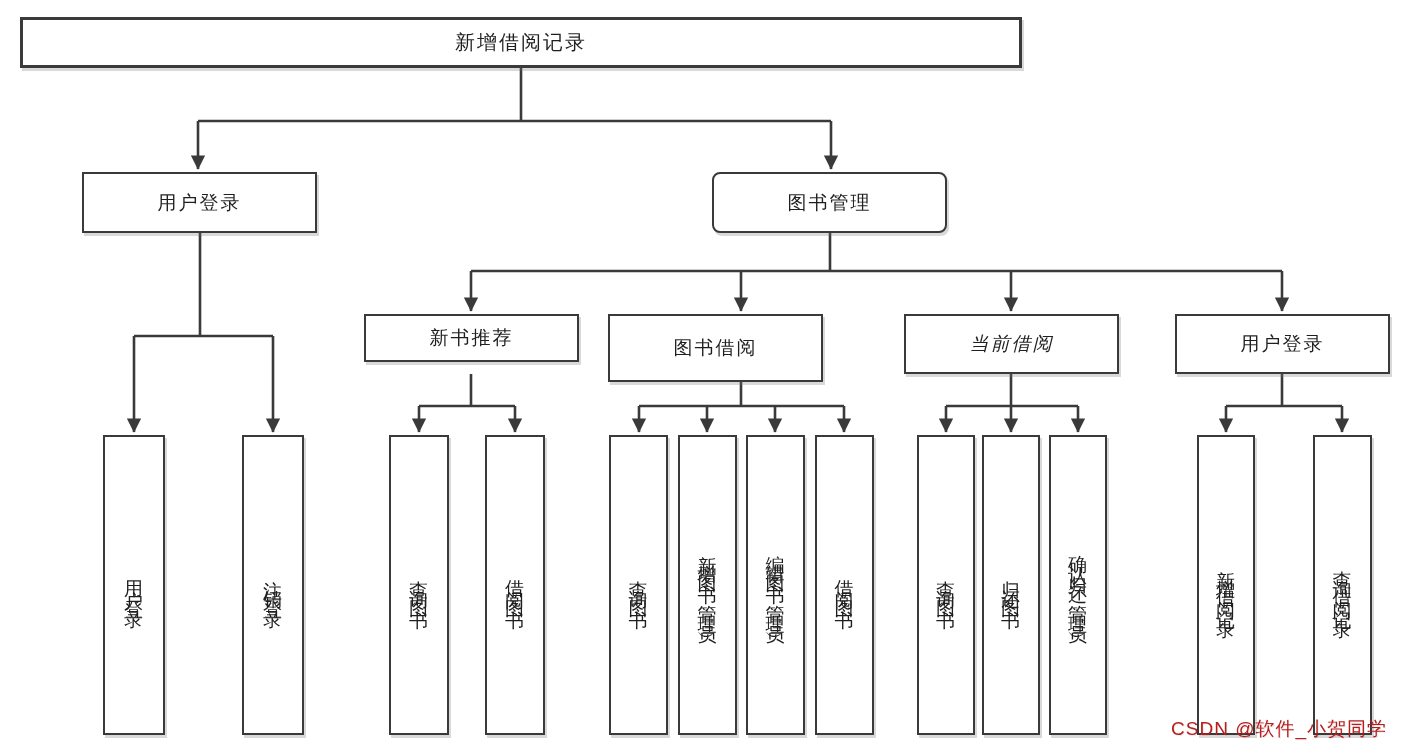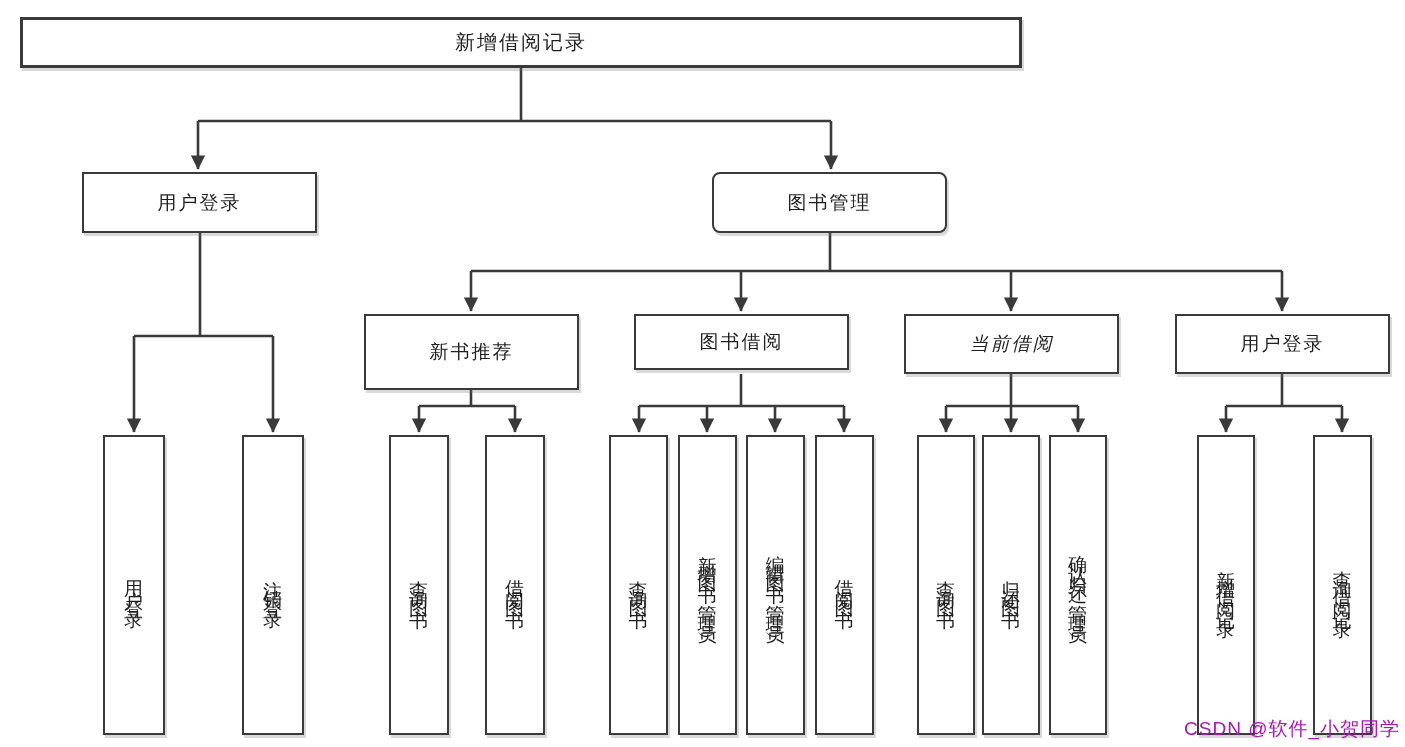--- a/index.html
+++ b/index.html
@@ -28,25 +28,25 @@
   }
   .node.root { border-width: 3px; font-size: 20px; }
   .vnode span {
     writing-mode: vertical-rl;
     letter-spacing: 10px;
     line-height: 1;
     font-size: 19px;
   }
   .watermark {
     position: absolute;
-    right: 5px;
+    right: 18px;
     bottom: 5px;
     font-size: 19px;
     letter-spacing: 1px;
-    color: #a21caf;
+    color: #b91c1c;
     text-shadow: 1px 1px 0 rgba(0,0,0,0.08);
   }
 </style>
 </head>
 <body>
 
 <div id="canvas">
 
   <svg class="wires" width="1405" height="747" viewBox="0 0 1405 747">
     <defs>
@@ -89,22 +89,22 @@
       <path class="cline" d="M1226,406 V432" marker-end="url(#arrow)"></path>
       <path class="cline" d="M1342,406 V432" marker-end="url(#arrow)"></path>
     </g>
   </svg>
 
   <div class="node root" style="left:20px; top:17px; width:1002px; height:51px;">新增借阅记录</div>
 
   <div class="node" style="left:82px; top:172px; width:235px; height:61px;">用户登录</div>
   <div class="node" style="left:712px; top:172px; width:235px; height:61px;border-radius:8px;">图书管理</div>
 
-  <div class="node" style="left:364px; top:314px; width:215px; height:76px;">新书推荐</div>
-  <div class="node" style="left:634px; top:314px; width:215px; height:56px;">图书借阅</div>
+  <div class="node" style="left:364px; top:314px; width:215px; height:48px;">新书推荐</div>
+  <div class="node" style="left:608px; top:314px; width:215px; height:68px;">图书借阅</div>
   <div class="node" style="left:904px; top:314px; width:215px; height:60px;font-style:italic;">当前借阅</div>
   <div class="node" style="left:1175px; top:314px; width:215px; height:60px;">用户登录</div>
 
   <div class="node vnode" style="left:103px; top:435px; width:62px; height:300px;">
     <span>用户登录</span>
   </div>
   <div class="node vnode" style="left:242px; top:435px; width:62px; height:300px;">
     <span>注销登录</span>
   </div>
 

